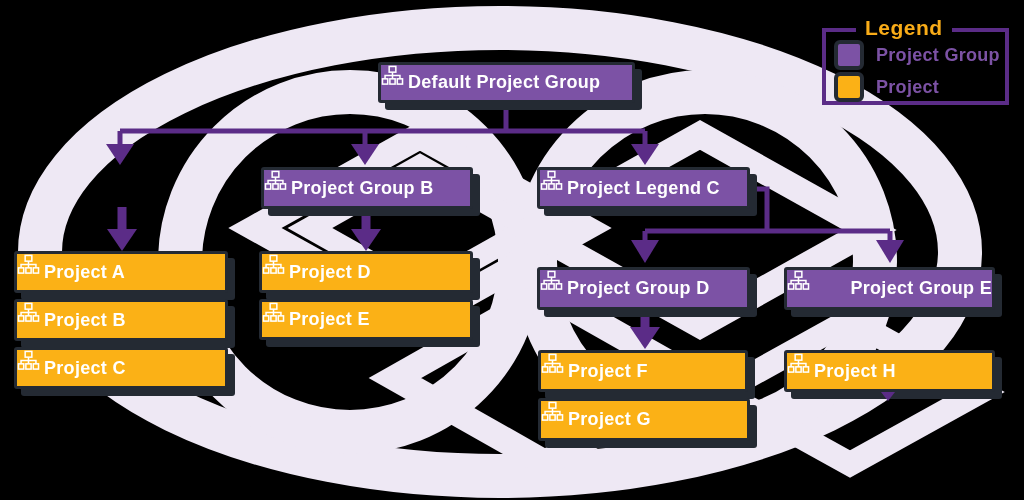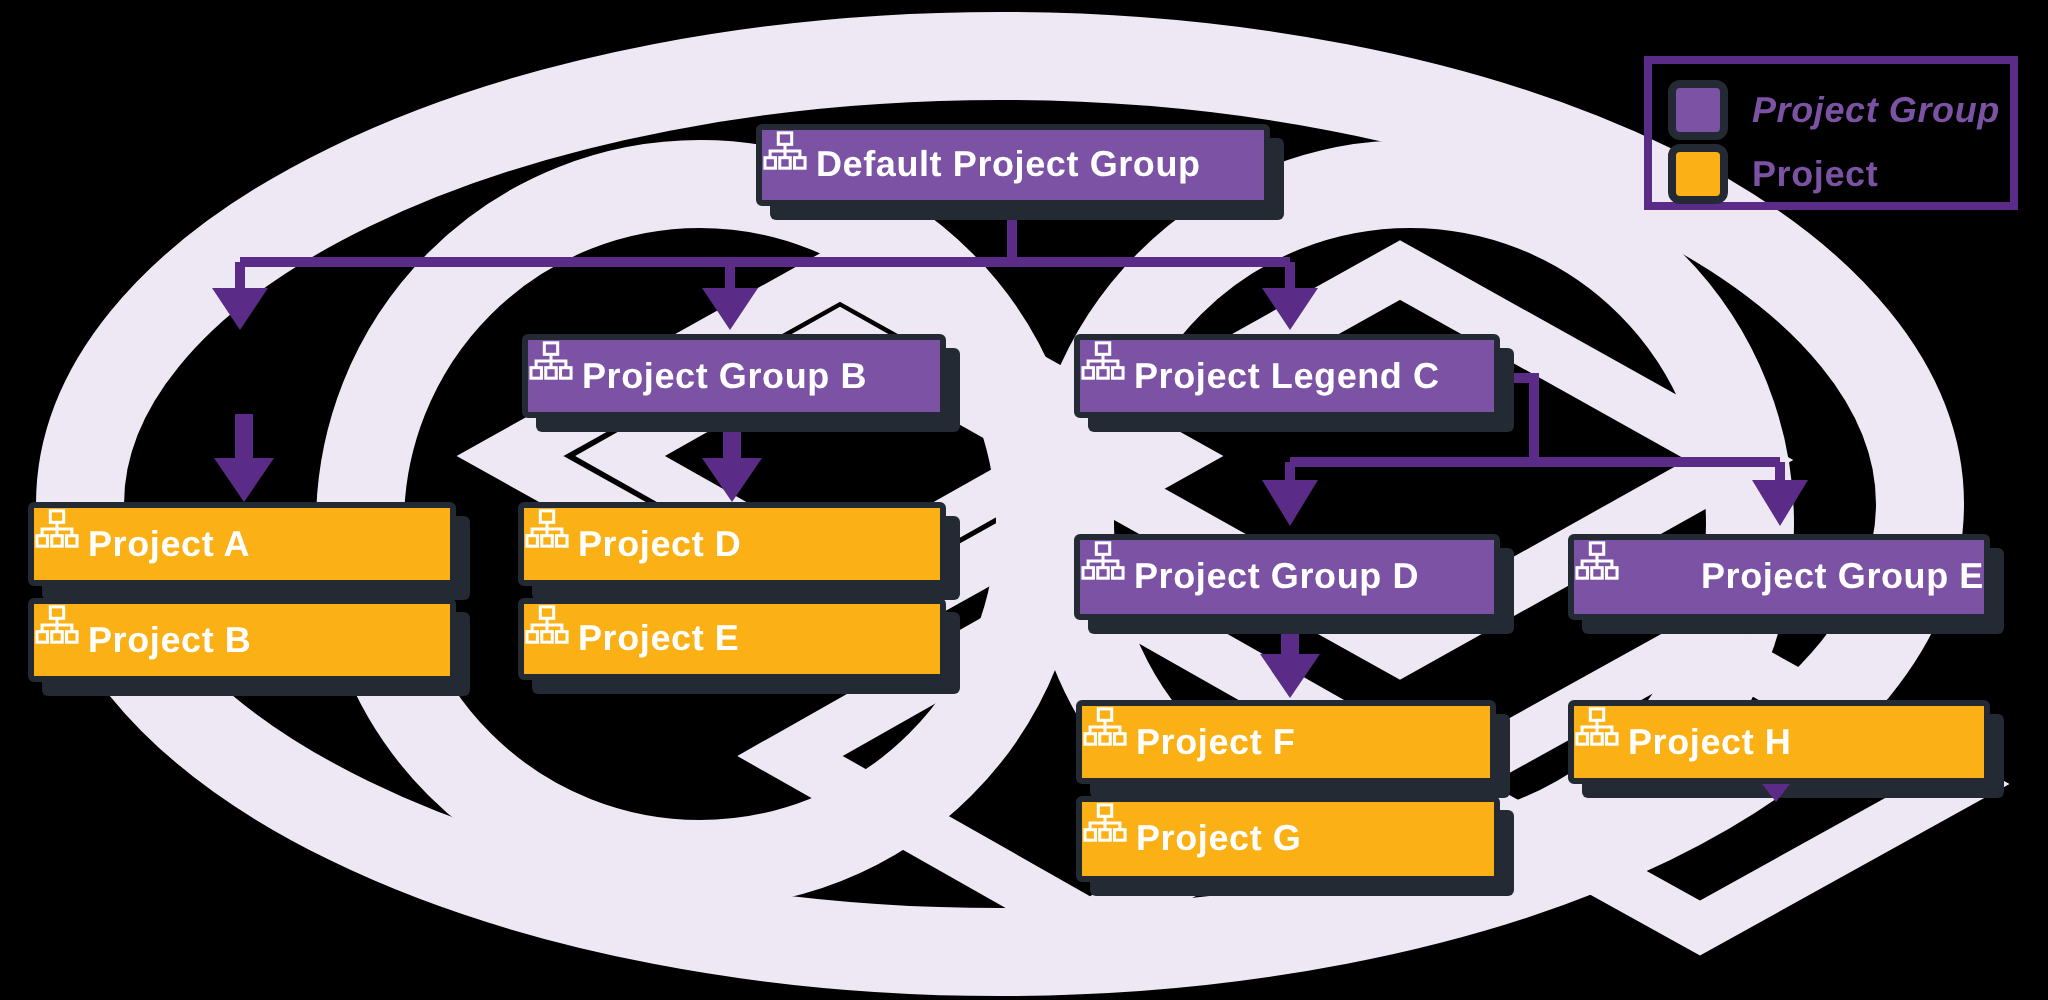--- a/index.html
+++ b/index.html
@@ -23,21 +23,21 @@
   .node .icon{display:flex;align-items:center;}
   .legend{
     position:absolute;z-index:3;left:822px;top:28px;width:187px;height:77px;
     border:4px solid #5B2C87;box-sizing:border-box;
   }
   .legend-title{
     position:absolute;top:-16px;left:30px;background:#000;padding:0 9px;
     color:#F9AC18;font-size:21px;letter-spacing:.5px;
   }
   .legend-item{position:absolute;display:flex;align-items:center;gap:12px;left:8px;}
-  .legend-item.first{top:8px;font-style:italic;}
+  .legend-item.first{top:8px;}
   .legend-item.second{top:40px;}
   .swatch{
     width:22px;height:22px;border:4px solid #242A33;border-radius:6px;box-sizing:content-box;
   }
   .swatch.group{background:#7C52A5;}
   .swatch.project{background:#FBB116;}
   .legend-item .legend-label{color:#7C52A5;font-size:18px;letter-spacing:.3px;}
 </style>
 </head>
 <body>
@@ -156,20 +156,32 @@
         <rect x="8.5" y="1.5" width="7" height="6"></rect>
           <rect x="1.5" y="14.5" width="5.5" height="5.5"></rect>
         <rect x="9.25" y="14.5" width="5.5" height="5.5"></rect>
           <rect x="17" y="14.5" width="5.5" height="5.5"></rect>
         <path d="M12 7.5 V11 M4.2 14.5 V11 H19.8 V14.5 M12 11 V14.5"></path>
         </svg>
       </span>
     <span class="label">Project B</span>
   </div>
 
+  <div class="node project" style="left:14px;top:347px;width:214px;height:42px;">
+    <span class="icon">
+      <svg width="23" height="21" viewBox="0 0 24 22" fill="none" stroke="#fff" stroke-width="1.6">
+        <rect x="8.5" y="1.5" width="7" height="6"></rect>
+          <rect x="1.5" y="14.5" width="5.5" height="5.5"></rect>
+        <rect x="9.25" y="14.5" width="5.5" height="5.5"></rect>
+          <rect x="17" y="14.5" width="5.5" height="5.5"></rect>
+        <path d="M12 7.5 V11 M4.2 14.5 V11 H19.8 V14.5 M12 11 V14.5"></path>
+        </svg>
+      </span>
+    <span class="label">Project C</span>
+  </div>
 
   <div class="node project" style="left:259px;top:251px;width:214px;height:42px;">
     <span class="icon">
       <svg width="23" height="21" viewBox="0 0 24 22" fill="none" stroke="#fff" stroke-width="1.6">
         <rect x="8.5" y="1.5" width="7" height="6"></rect>
           <rect x="1.5" y="14.5" width="5.5" height="5.5"></rect>
         <rect x="9.25" y="14.5" width="5.5" height="5.5"></rect>
           <rect x="17" y="14.5" width="5.5" height="5.5"></rect>
         <path d="M12 7.5 V11 M4.2 14.5 V11 H19.8 V14.5 M12 11 V14.5"></path>
         </svg>
@@ -227,20 +239,21 @@
         </svg>
       </span>
     <span class="label">Project H</span>
   </div>
 
   <svg class="layer-overlay" width="1024" height="500" viewBox="0 0 1024 500">
     <polygon points="881,392 895,392 888,401" fill="#5B2C87"></polygon>
   </svg>
 
   <div class="legend">
+    <div class="legend-title">Legend</div>
     <div class="legend-item first">
       <span class="swatch group"></span>
       <span class="legend-label">Project Group</span>
     </div>
     <div class="legend-item second">
       <span class="swatch project"></span>
       <span class="legend-label">Project</span>
     </div>
   </div>
 

